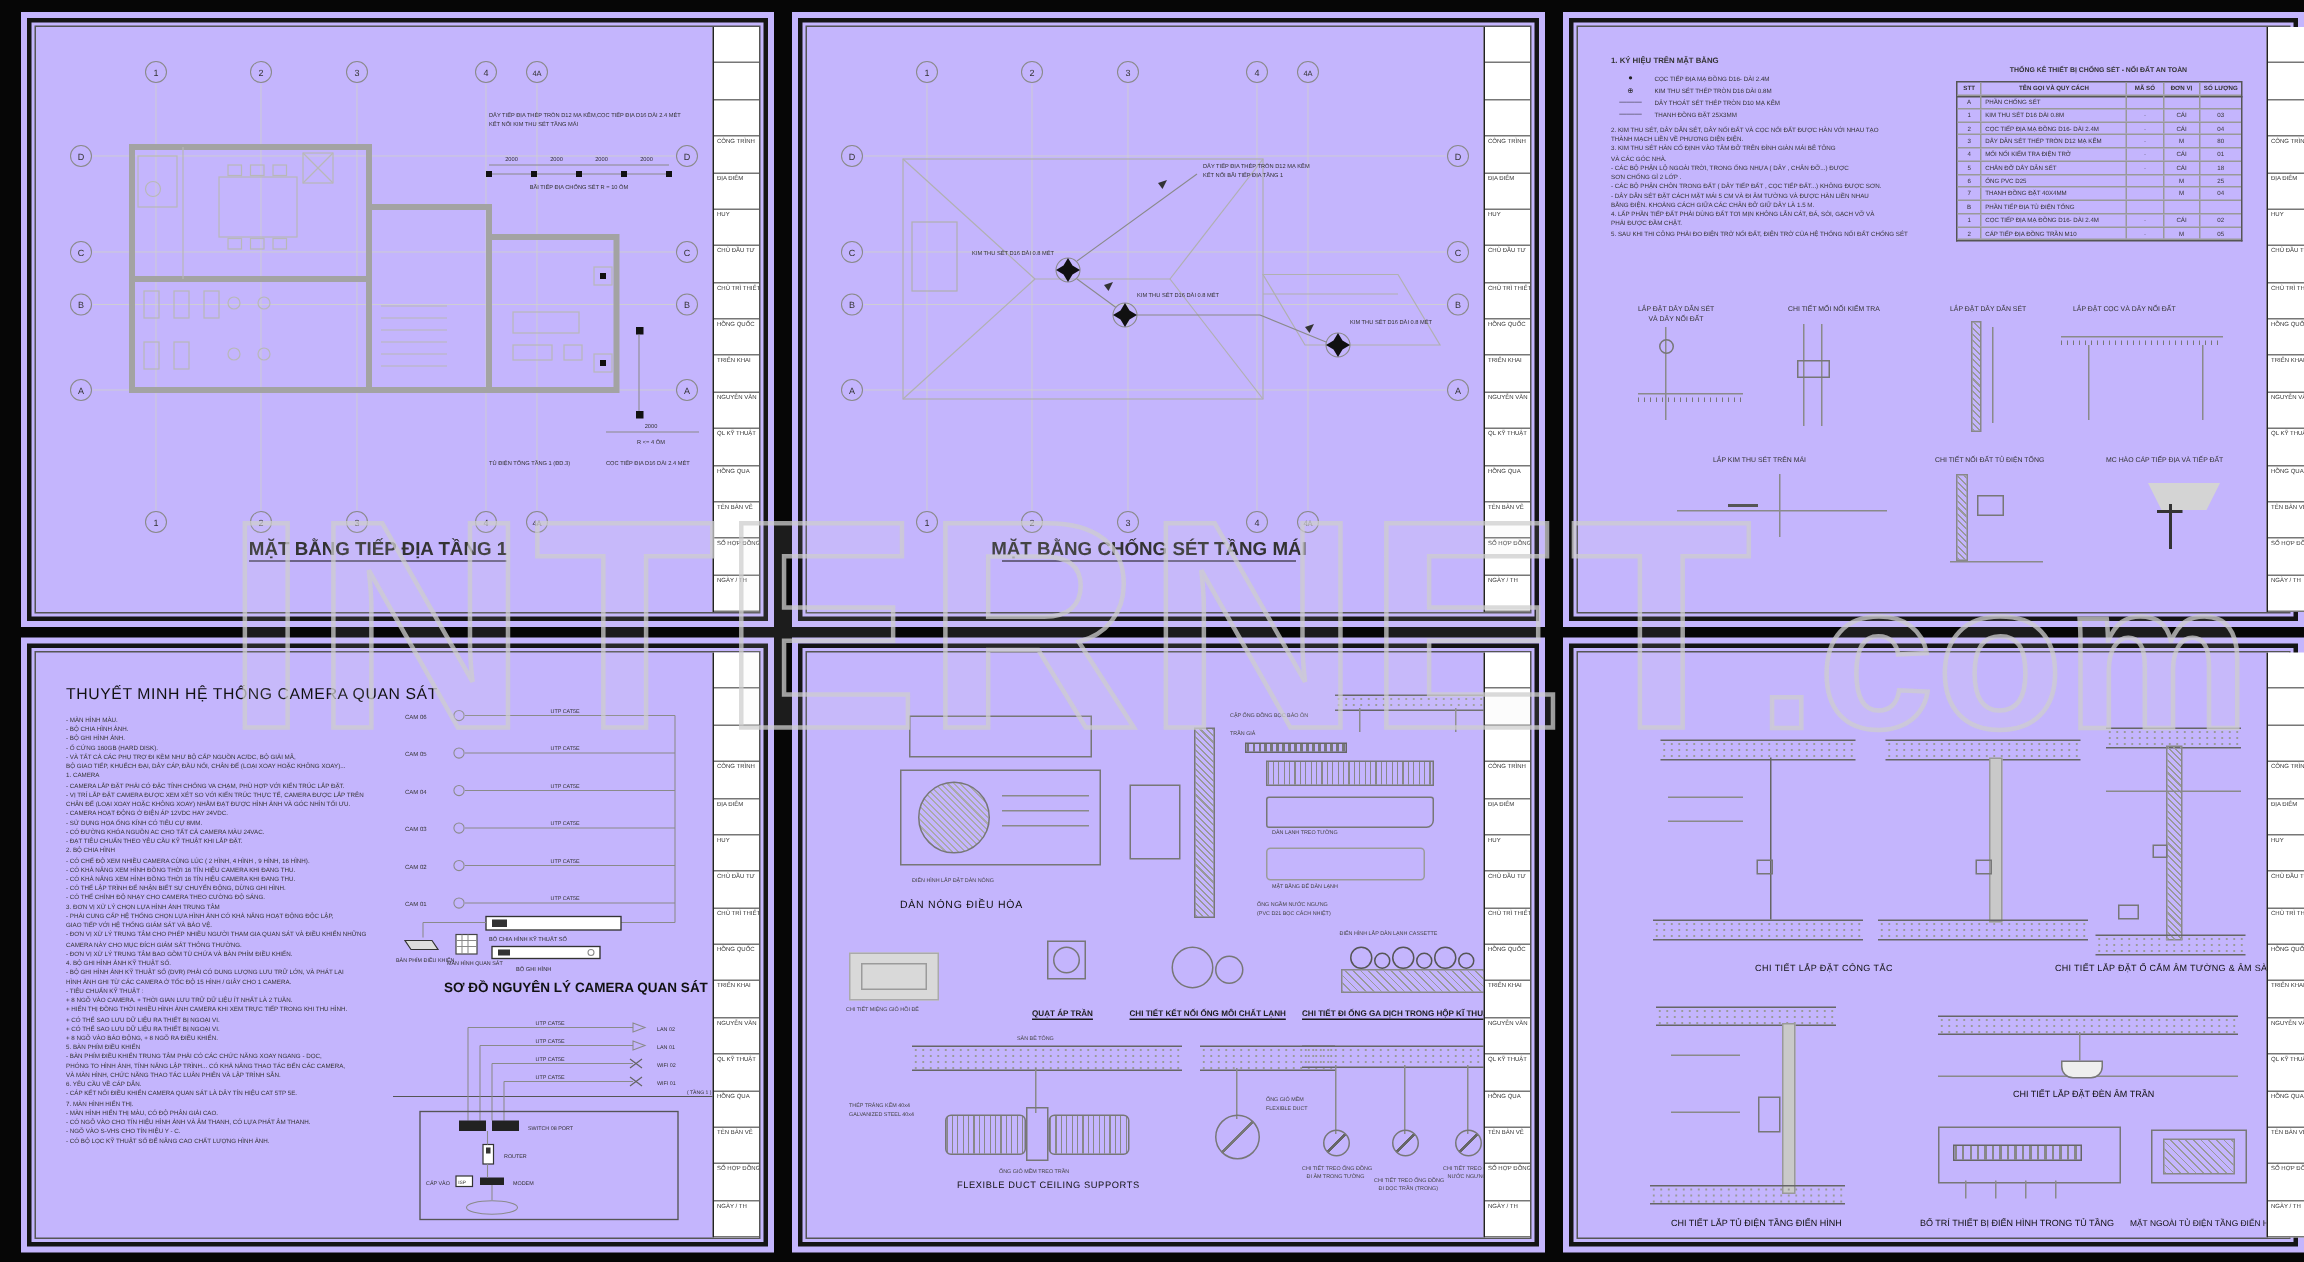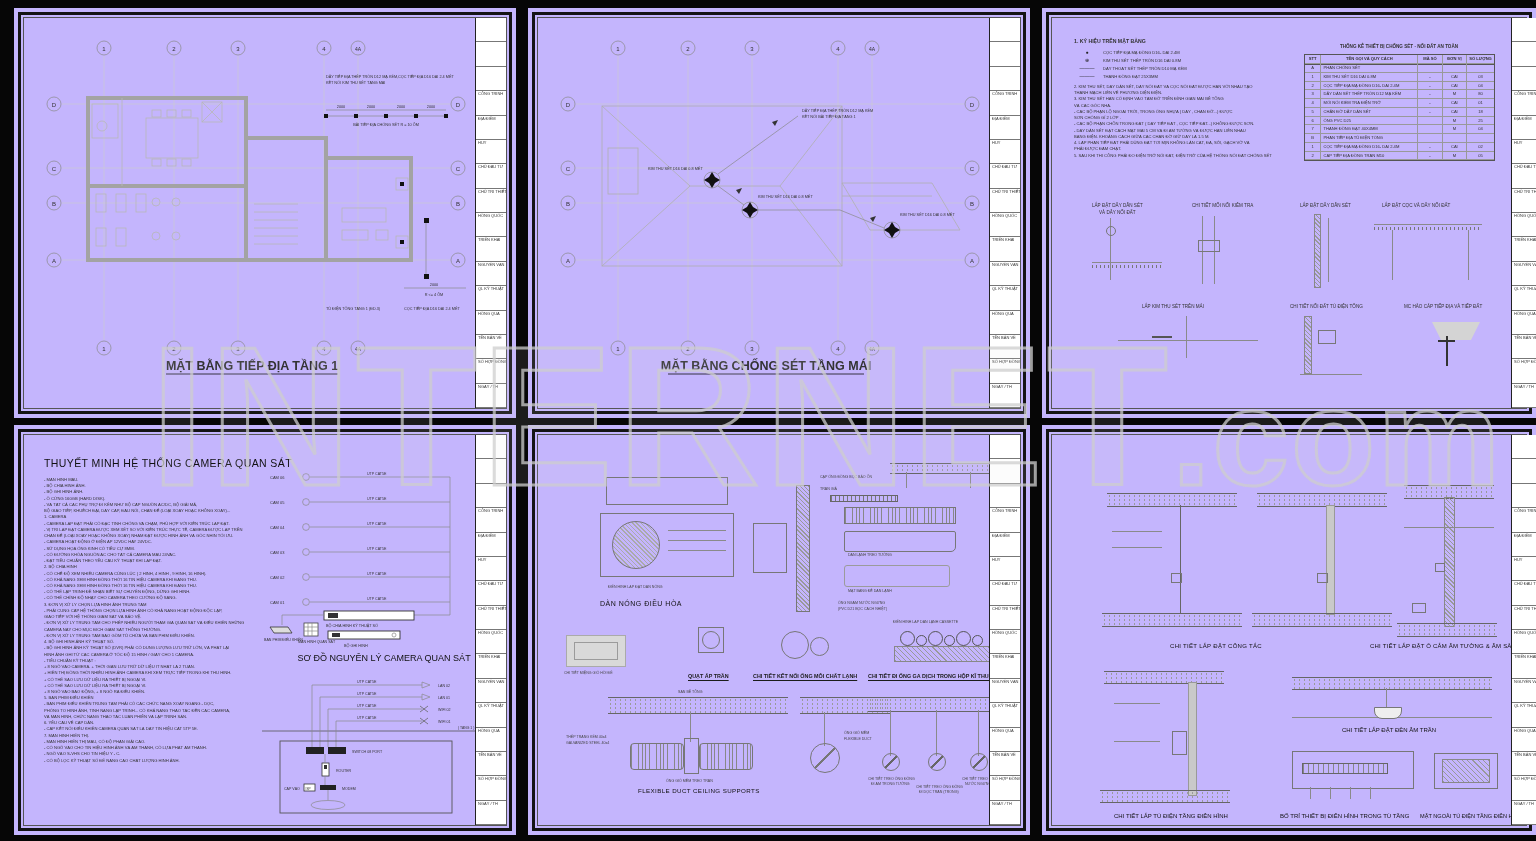--- a/index.html
+++ b/index.html
@@ -24,21 +24,21 @@
   .stripesV{position:absolute;background:repeating-linear-gradient(90deg,#888 0,#888 0.8px,transparent 0.8px,transparent 3.6px);
          border:0.8px solid #777;}
   .box{position:absolute;border:1px solid #777;background:transparent;}
   .boxL{position:absolute;border:0.7px solid #9b9b9b;}
   .grayfill{position:absolute;background:#d9d9d9;border:0.7px solid #aaa;}
   .circ{position:absolute;border:1px solid #777;border-radius:50%;}
   .tiny{position:absolute;font-size:3.6px;color:#444;white-space:nowrap;line-height:1.25;}
   .small{position:absolute;font-size:4.3px;color:#333;white-space:nowrap;line-height:1.35;}
   .capU{position:absolute;font-size:5.6px;font-weight:bold;color:#1b1b1b;white-space:nowrap;
         text-decoration:underline;text-underline-offset:2px;}
-  .capB{position:absolute;font-weight:normal;color:#111;white-space:nowrap;}
+  .capB{position:absolute;font-weight:bold;color:#111;white-space:nowrap;}
   .notes-list div{font-size:4.15px;line-height:1.5;color:#333;white-space:nowrap;}
   
   .t3{position:absolute;border:0.9px solid #555;}
   .t3-row{display:flex;border-bottom:0.55px solid #999;align-items:stretch;}
   .t3-row span{display:block;font-size:4.1px;line-height:1.9;padding:0 2px;border-right:0.55px solid #999;
                overflow:hidden;white-space:nowrap;color:#333;}
   .t3-row span:nth-child(1){width:13px;text-align:center;}
   .t3-row span:nth-child(2){width:104px;}
   .t3-row span:nth-child(3){width:22px;text-align:center;}
   .t3-row span:nth-child(4){width:22px;text-align:center;}

